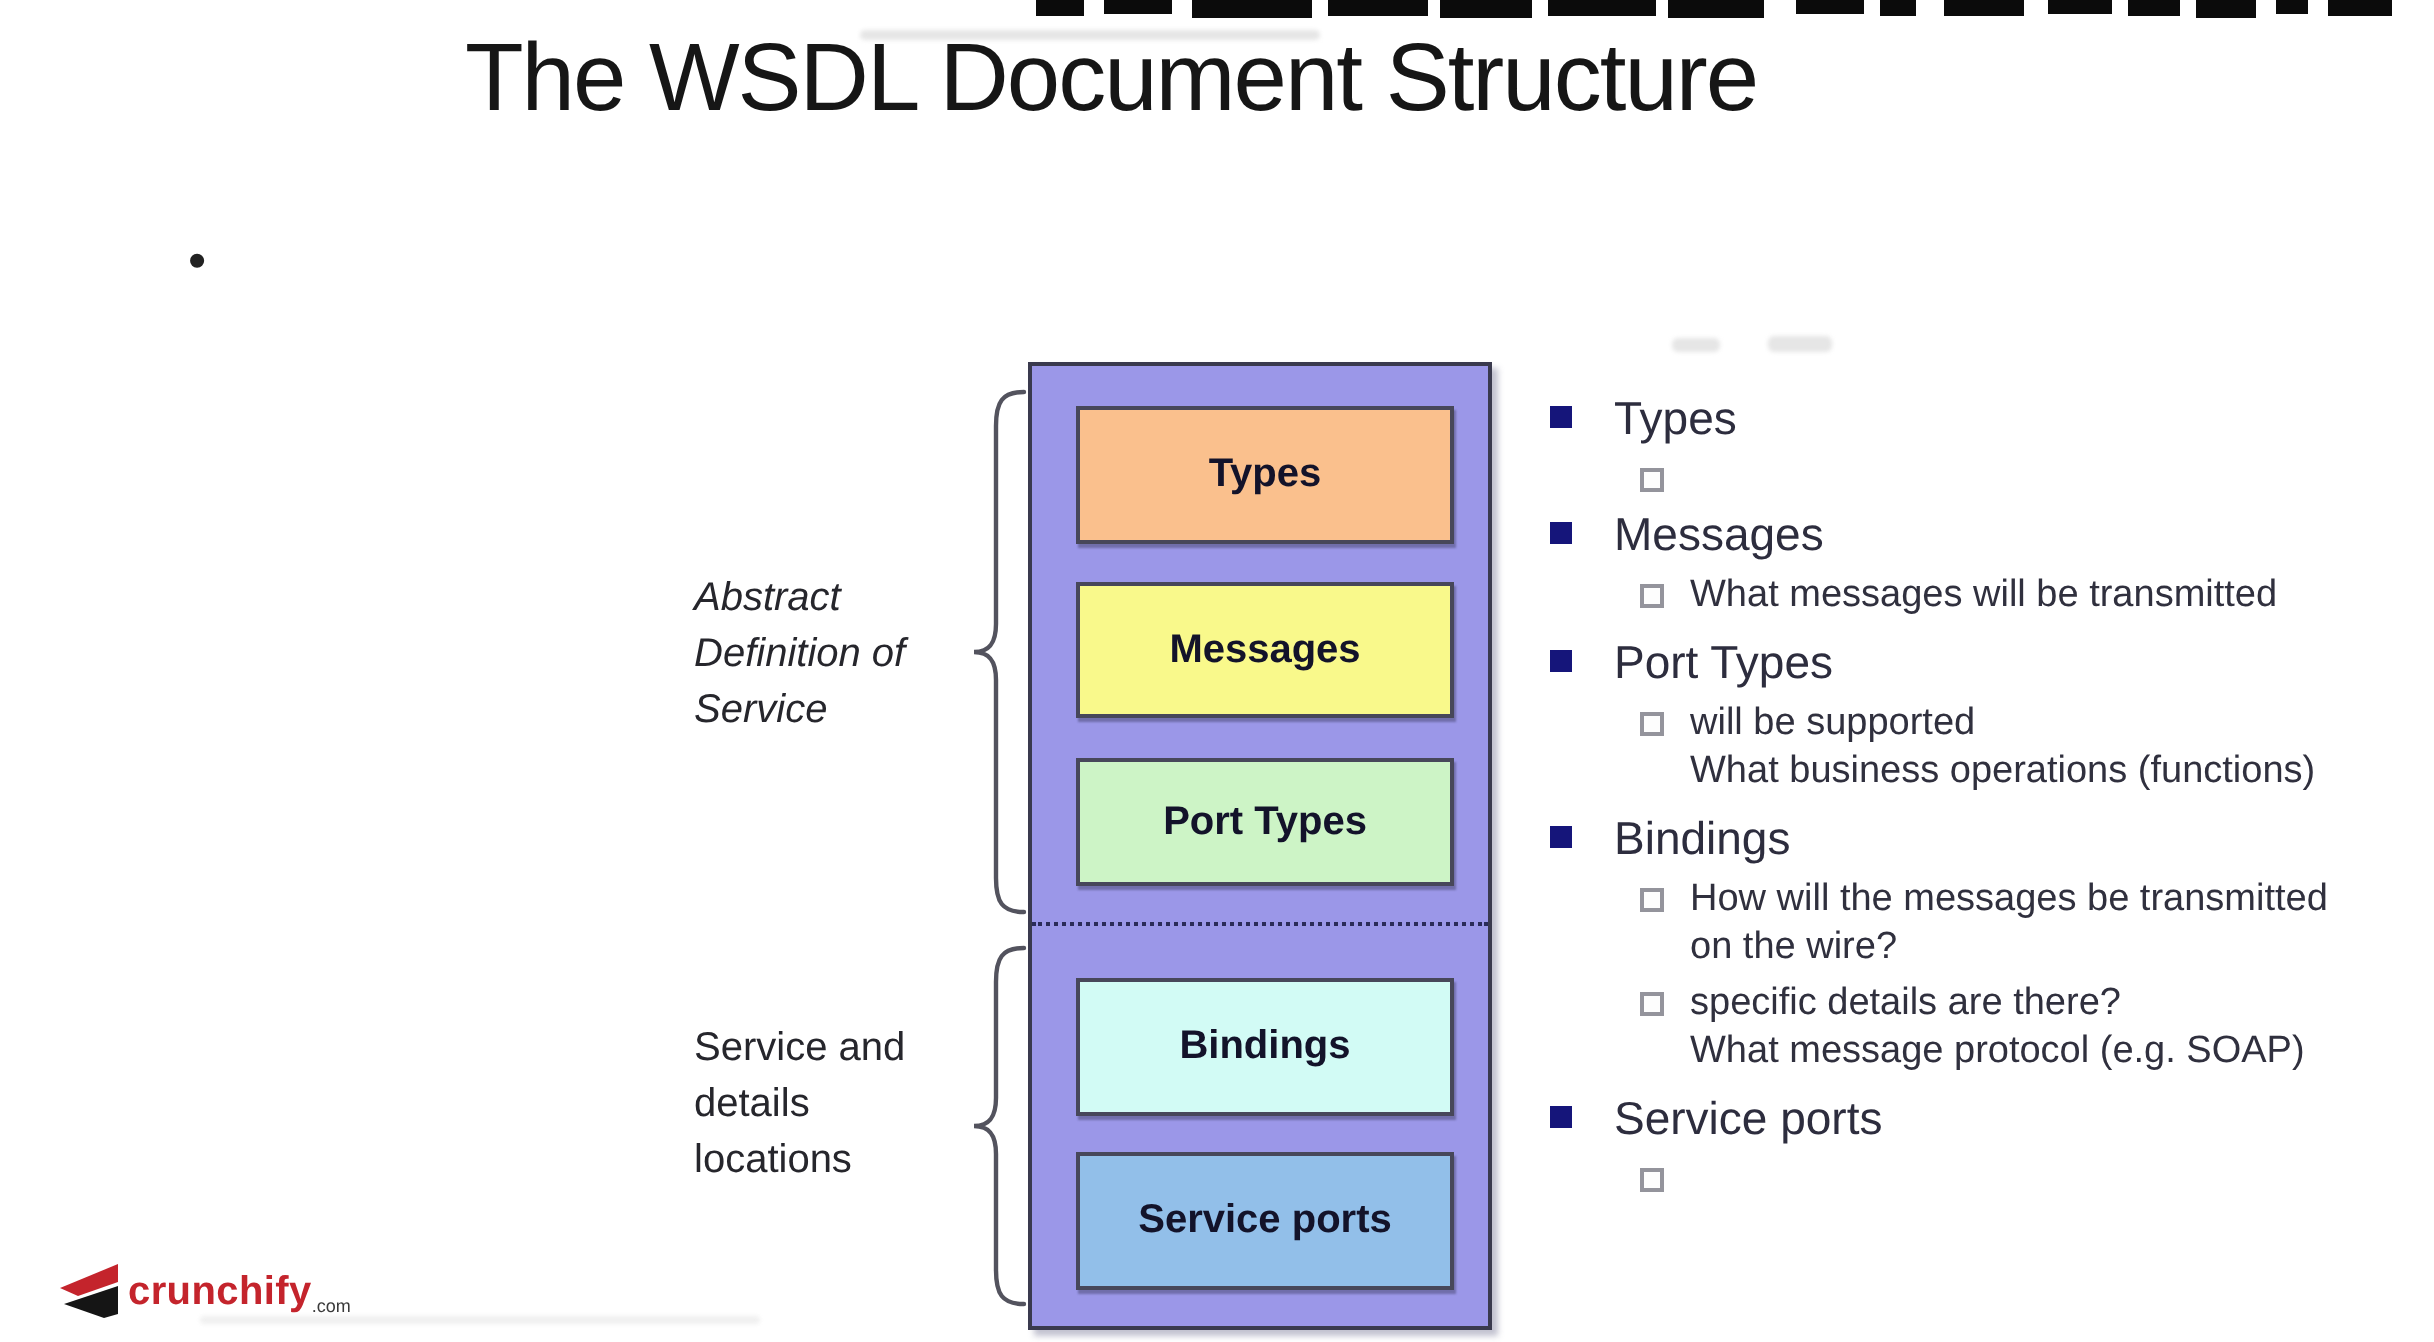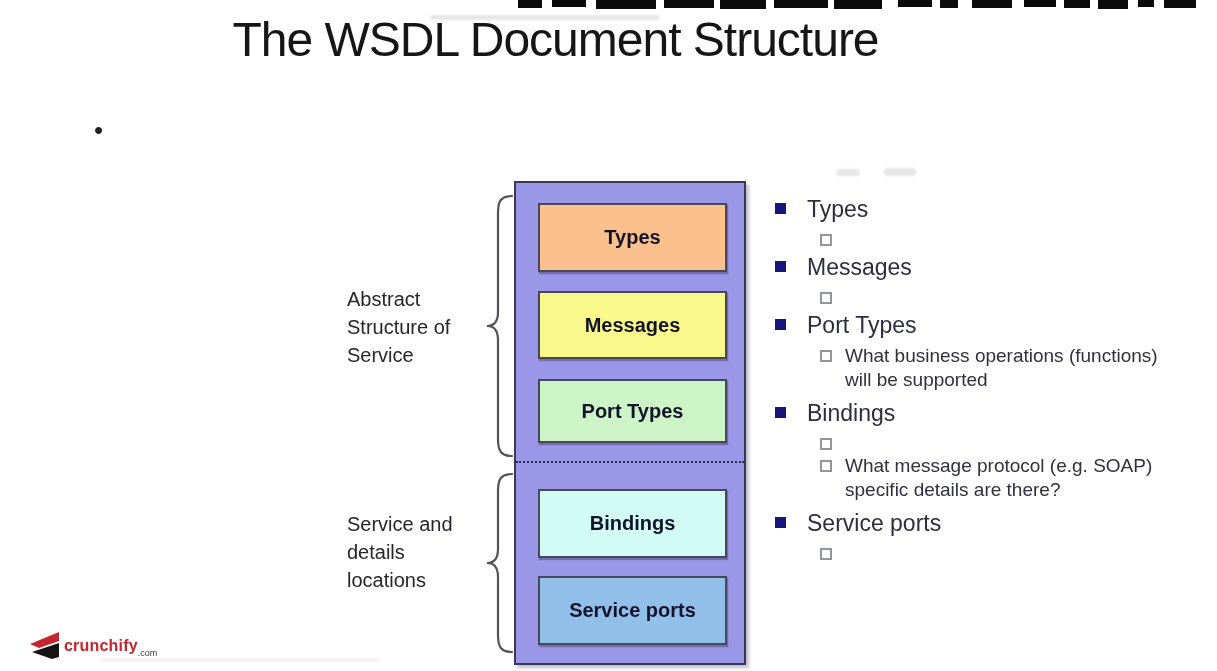--- a/index.html
+++ b/index.html
@@ -40,21 +40,21 @@
   .box-types{top:203px;height:69px;}
   .box-messages{top:291px;height:68px;}
   .box-porttypes{top:379px;height:64px;}
   .box-bindings{top:489px;height:69px;}
   .box-serviceports{top:576px;height:69px;}
 
   .brace{position:absolute;}
   .side-label{
     position:absolute;font-size:20px;line-height:28px;color:#26262c;
   }
-  .label-abstract{left:347px;top:285px;}
+  .label-abstract{left:347px;top:285px;font-style:italic;}
   .label-protocol{left:347px;top:510px;}
 
   
   .outline{position:absolute;left:772px;top:194px;width:450px;}
   .o-l1{
     display:flex;align-items:flex-start;font-size:23px;line-height:30px;
     color:#2d2d3e;margin-top:6px;
   }
   .o-l1:first-child{margin-top:0;}
   .sq{width:11px;height:11px;margin:9px 21px 0 3px;flex:none;background:#15157a;}
@@ -62,21 +62,21 @@
     display:flex;align-items:flex-start;font-size:19px;line-height:24px;
     color:#30303e;margin-top:4px;padding-left:48px;
   }
   .hsq{
     width:12px;height:12px;box-sizing:border-box;border:2px solid #94949c;
     background:#fdfdfd;margin:6px 13px 0 0;flex:none;
   }
 
   
   .logo{position:absolute;left:26px;top:632px;display:flex;align-items:center;}
-  .logo-text{font-size:16px;font-weight:700;letter-spacing:.2px;margin-left:4px;}
+  .logo-text{font-size:20px;font-weight:700;letter-spacing:.2px;margin-left:4px;}
   .logo-suffix{font-size:9px;font-weight:400;color:#3a3a3a;align-self:flex-end;margin-bottom:2px;}
 </style>
 </head>
 <body>
 
 <div>
   <span class="top-seg" style="left:518px;width:24px;height:8px;"></span>
   <span class="top-seg" style="left:552px;width:34px;height:7px;"></span>
   <span class="top-seg" style="left:596px;width:60px;height:9px;"></span>
   <span class="top-seg" style="left:664px;width:50px;height:8px;"></span>
@@ -124,21 +124,21 @@
 
 <svg class="brace" style="left:482px;top:193px;" width="36" height="266" viewBox="0 0 36 266">
   <path d="M30,3 C19,3 16,8 16,20 L16,119 C16,128 13,133 5,133 C13,133 16,138 16,147 L16,246 C16,258 19,263 30,263" fill="none" stroke="#53535e" stroke-width="2.2" stroke-linecap="round"></path>
 </svg>
 <svg class="brace" style="left:482px;top:471px;" width="36" height="184" viewBox="0 0 36 184">
   <path d="M30,3 C19,3 16,8 16,20 L16,78 C16,87 13,92 5,92 C13,92 16,97 16,106 L16,164 C16,176 19,181 30,181" fill="none" stroke="#53535e" stroke-width="2.2" stroke-linecap="round"></path>
 </svg>
 
 <div class="side-label label-abstract">
   <div>Abstract</div>
-  <div>Structure of</div>
+  <div>Definition of</div>
   <div>Service</div>
 </div>
 <div class="side-label label-protocol">
   <div>Service and</div>
   <div>details</div>
   <div>locations</div>
 </div>
 
 <div class="outline">
 
@@ -149,46 +149,53 @@
   <div class="o-sub">
     <span class="hsq"></span>
   </div>
 
   <div class="o-l1">
     <span class="sq" style="background-color: rgb(21, 21, 122);"></span>
     <span>Messages</span>
   </div>
   <div class="o-sub">
     <span class="hsq"></span>
+    <div>
+      <div>What messages will be transmitted</div>
+    </div>
   </div>
 
   <div class="o-l1">
     <span class="sq" style="background-color: rgb(21, 21, 122);"></span>
     <span>Port Types</span>
   </div>
   <div class="o-sub">
     <span class="hsq"></span>
     <div>
+      <div>will be supported</div>
       <div>What business operations (functions)</div>
-      <div>will be supported</div>
     </div>
   </div>
 
   <div class="o-l1">
     <span class="sq" style="background-color: rgb(21, 21, 122);"></span>
     <span>Bindings</span>
   </div>
   <div class="o-sub">
     <span class="hsq"></span>
-  </div>
-  <div class="o-sub">
-    <span class="hsq"></span>
-    <div>
+    <div>
+      <div>How will the messages be transmitted</div>
+      <div>on the wire?</div>
+    </div>
+  </div>
+  <div class="o-sub">
+    <span class="hsq"></span>
+    <div>
+      <div>specific details are there?</div>
       <div>What message protocol (e.g. SOAP)</div>
-      <div>specific details are there?</div>
     </div>
   </div>
 
   <div class="o-l1">
     <span class="sq" style="background-color: rgb(21, 21, 122);"></span>
     <span>Service ports</span>
   </div>
   <div class="o-sub">
     <span class="hsq"></span>
   </div>

